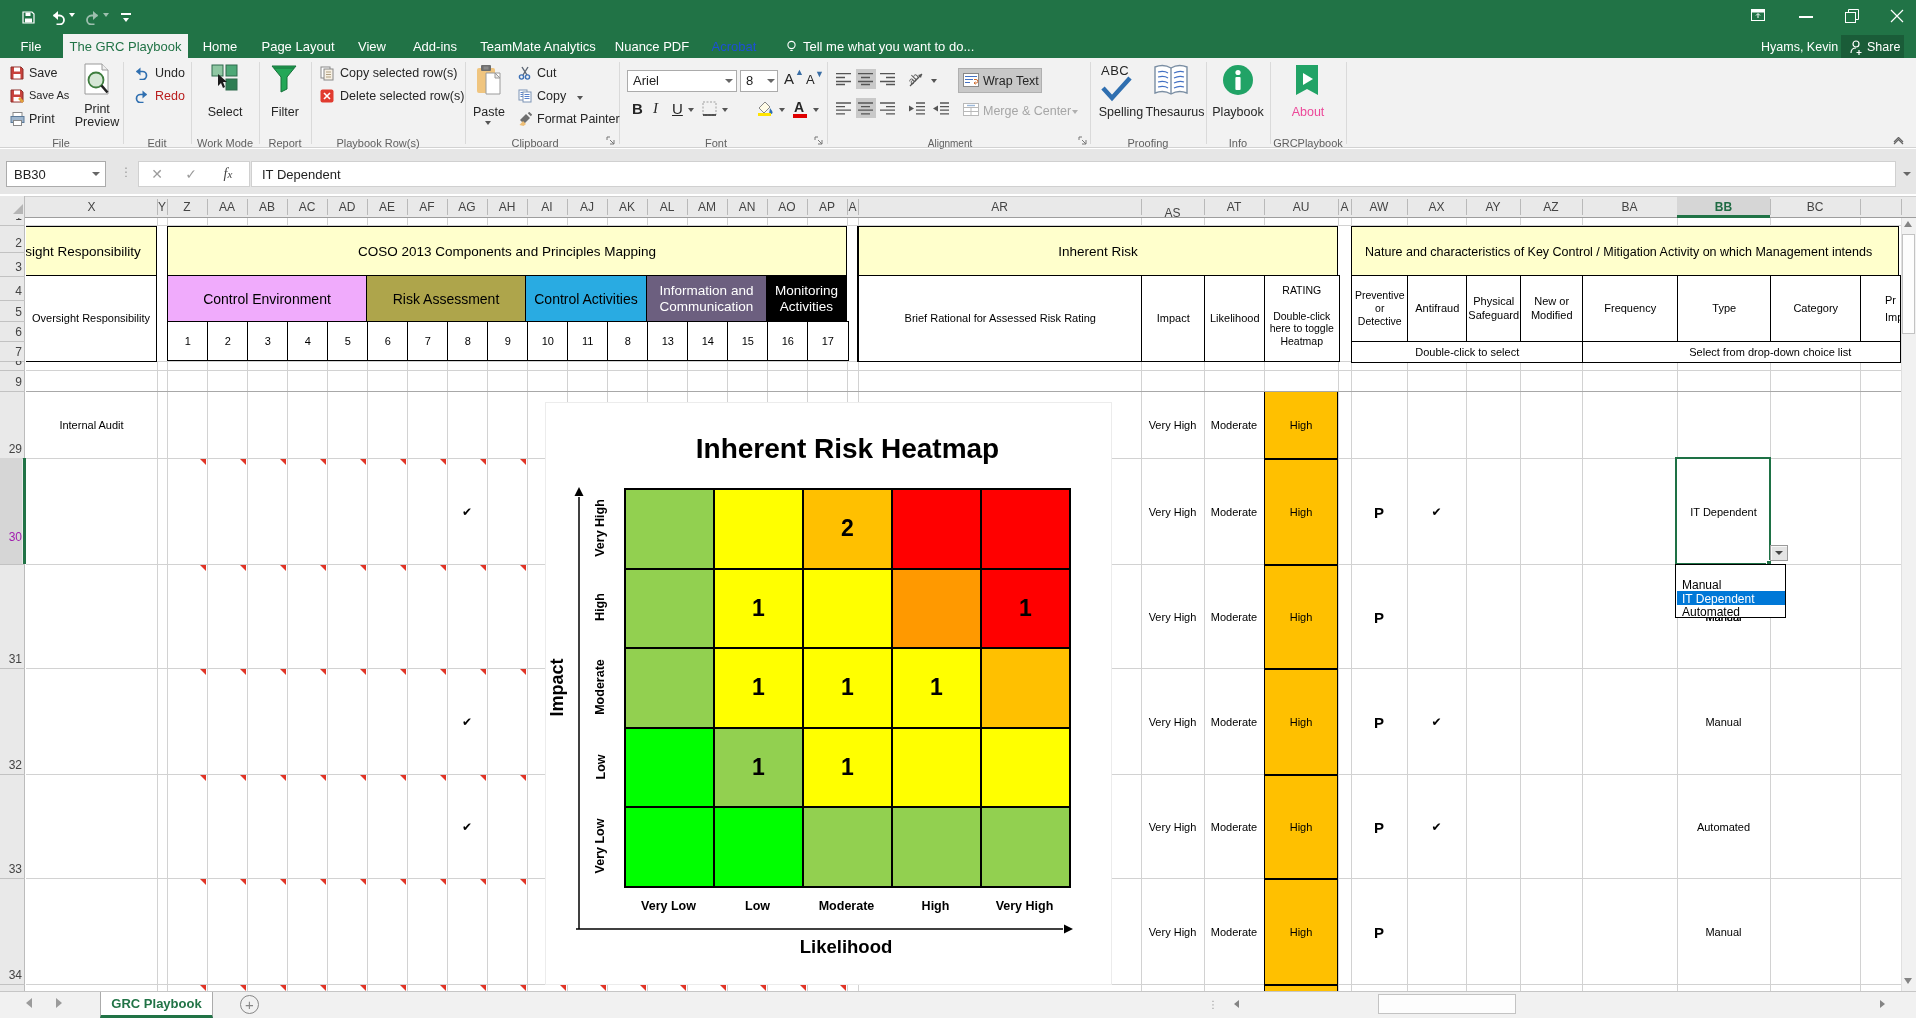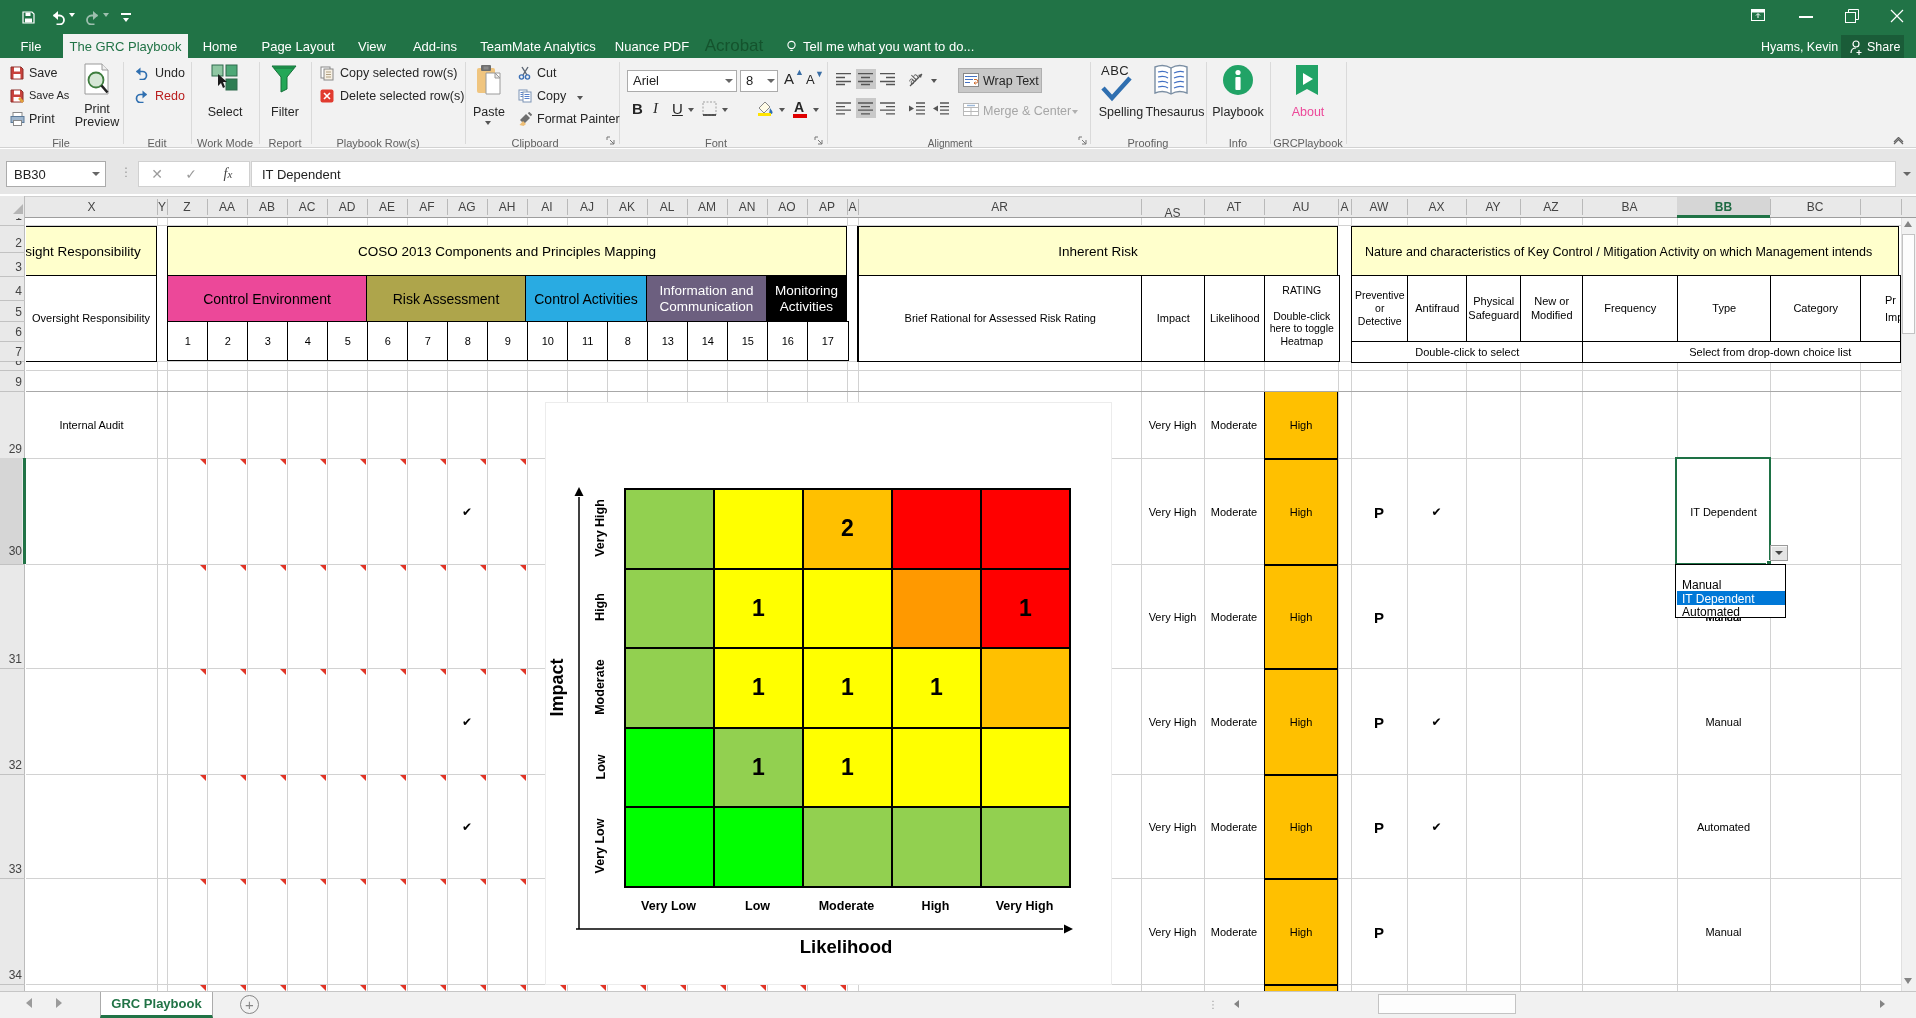--- a/index.html
+++ b/index.html
@@ -54,21 +54,21 @@
 <div class="a" style="left:0;top:34px;width:1916px;height:24px;background:#217346"></div>
 <div class="a c" style="left:0px;top:34px;width:62px;height:24px;color:#fff;font-size:13px">File</div>
 
 <div class="a c" style="left:63px;top:34px;width:125px;height:24px;background:#f2f2f2;color:#217346;font-size:13px">The GRC Playbook</div>
 <div class="a c" style="left:196px;top:34px;width:48px;height:24px;color:#fff;font-size:13px">Home</div>
 <div class="a c" style="left:258px;top:34px;width:80px;height:24px;color:#fff;font-size:13px">Page Layout</div>
 <div class="a c" style="left:350px;top:34px;width:44px;height:24px;color:#fff;font-size:13px">View</div>
 <div class="a c" style="left:406px;top:34px;width:58px;height:24px;color:#fff;font-size:13px">Add-ins</div>
 <div class="a c" style="left:475px;top:34px;width:126px;height:24px;color:#fff;font-size:13px">TeamMate Analytics</div>
 <div class="a c" style="left:612px;top:34px;width:80px;height:24px;color:#fff;font-size:13px">Nuance PDF</div>
-<div class="a c" style="left:703px;top:34px;width:62px;height:24px;color:#14532d;font-size:17px">Acrobat</div>
+<div class="a c" style="left:703px;top:34px;width:62px;height:24px;color:#1d4ed8;font-size:13px">Acrobat</div>
 <svg class="a" style="left:786px;top:40px" width="11" height="14" viewBox="0 0 11 14">
       <circle cx="5.5" cy="5" r="3.6" fill="none" stroke="#fff" stroke-width="1.1"></circle>
       <path d="M4 8.5h3M4.3 10.5h2.4" stroke="#fff" stroke-width="1"></path>
     </svg>
 <div class="a" style="left:803px;top:39px;color:#fff;font-size:13px">Tell me what you want to do...</div>
 <div class="a" style="left:1761px;top:40px;color:#fff;font-size:12.5px">Hyams, Kevin</div>
 <div class="a" style="left:1841px;top:35px;width:63px;height:23px;background:#1a5c38"></div>
 <svg class="a" style="left:1848px;top:39px" width="16" height="16" viewBox="0 0 16 16">
       <circle cx="8" cy="5" r="3" fill="none" stroke="#fff" stroke-width="1.2"></circle>
       <path d="M3 14c0-3 2-5 5-5" fill="none" stroke="#fff" stroke-width="1.2"></path>
@@ -422,21 +422,21 @@
 <div class="a" style="left:0;top:321px;width:22px;height:20px;font-size:12px;color:#444;overflow:hidden;display:flex;align-items:flex-end;justify-content:flex-end;padding-bottom:2px">6</div>
 <div class="hl" style="left:0;top:341px;width:25px;background:#c2c2c2"></div>
 <div class="a" style="left:0;top:341px;width:22px;height:20px;font-size:12px;color:#444;overflow:hidden;display:flex;align-items:flex-end;justify-content:flex-end;padding-bottom:2px">7</div>
 <div class="hl" style="left:0;top:361px;width:25px;background:#c2c2c2"></div>
 <div class="a" style="left:0;top:361px;width:22px;height:9px;font-size:12px;color:#444;overflow:hidden;display:flex;align-items:flex-end;justify-content:flex-end;padding-bottom:2px">8</div>
 <div class="hl" style="left:0;top:370px;width:25px;background:#c2c2c2"></div>
 <div class="a" style="left:0;top:370px;width:22px;height:21px;font-size:12px;color:#444;overflow:hidden;display:flex;align-items:flex-end;justify-content:flex-end;padding-bottom:2px">9</div>
 <div class="hl" style="left:0;top:391px;width:25px;background:#c2c2c2"></div>
 <div class="a" style="left:0;top:392px;width:22px;height:66px;font-size:12px;color:#444;overflow:hidden;display:flex;align-items:flex-end;justify-content:flex-end;padding-bottom:2px">29</div>
 <div class="hl" style="left:0;top:458px;width:25px;background:#c2c2c2"></div>
-<div class="a" style="left:0;top:458px;width:22px;height:106px;background:#d6d6d6;font-size:12px;color:#404040;overflow:hidden;display:flex;align-items:flex-end;justify-content:flex-end;padding-bottom:6px">30</div>
+<div class="a" style="left:0;top:458px;width:22px;height:106px;background:#d6d6d6;font-size:12px;color:#a21caf;overflow:hidden;display:flex;align-items:flex-end;justify-content:flex-end;padding-bottom:20px">30</div>
 <div class="hl" style="left:0;top:564px;width:25px;background:#c2c2c2"></div>
 <div class="a" style="left:0;top:564px;width:22px;height:104px;font-size:12px;color:#444;overflow:hidden;display:flex;align-items:flex-end;justify-content:flex-end;padding-bottom:2px">31</div>
 <div class="hl" style="left:0;top:668px;width:25px;background:#c2c2c2"></div>
 <div class="a" style="left:0;top:668px;width:22px;height:106px;font-size:12px;color:#444;overflow:hidden;display:flex;align-items:flex-end;justify-content:flex-end;padding-bottom:2px">32</div>
 <div class="hl" style="left:0;top:774px;width:25px;background:#c2c2c2"></div>
 <div class="a" style="left:0;top:774px;width:22px;height:104px;font-size:12px;color:#444;overflow:hidden;display:flex;align-items:flex-end;justify-content:flex-end;padding-bottom:2px">33</div>
 <div class="hl" style="left:0;top:878px;width:25px;background:#c2c2c2"></div>
 <div class="a" style="left:0;top:878px;width:22px;height:106px;font-size:12px;color:#444;overflow:hidden;display:flex;align-items:flex-end;justify-content:flex-end;padding-bottom:2px">34</div>
 <div class="hl" style="left:0;top:984px;width:25px;background:#c2c2c2"></div>
 <div class="hl" style="left:0;top:991px;width:25px;background:#c2c2c2"></div>
@@ -699,21 +699,21 @@
 <div class="a c" style="left:1264px;top:923px;width:74px;height:18px;font-size:11px;color:#000">High</div>
 </div>
 <div id="tables">
 <div class="a" style="left:26px;top:226px;width:131px;height:50px;background:#ffffcc;border:1.5px solid #000;border-left:none;overflow:hidden">
         <div style="position:absolute;left:-30px;top:17px;font-size:13.5px;color:#000;white-space:nowrap">Oversight Responsibility</div>
       </div>
 <div class="a" style="left:26px;top:274.5px;width:131px;height:87px;background:#fff;border:1.5px solid #000;border-left:none">
         <div class="c" style="width:100%;height:100%;font-size:11px;color:#000">Oversight Responsibility</div>
       </div>
 <div class="a c" style="left:167px;top:226px;width:680px;height:50px;background:#ffffcc;border:1.5px solid #000;font-size:13.5px;color:#000">COSO 2013 Components and Principles Mapping</div>
-<div class="a c" style="left:167px;top:274.5px;width:200px;height:48px;background:#ec4899;border:1.5px solid #000;font-size:14px;color:#000">Control Environment</div>
+<div class="a c" style="left:167px;top:274.5px;width:200px;height:48px;background:#f0abfc;border:1.5px solid #000;font-size:14px;color:#000">Control Environment</div>
 <div class="a c" style="left:365.5px;top:274.5px;width:161px;height:48px;background:#aea54b;border:1.5px solid #000;font-size:14px;color:#000">Risk Assessment</div>
 <div class="a c" style="left:525px;top:274.5px;width:122px;height:48px;background:#29abe2;border:1.5px solid #000;font-size:14px;color:#000">Control Activities</div>
 <div class="a c" style="left:645.5px;top:274.5px;width:122px;height:48px;background:#6c5f7f;border:1.5px solid #000;font-size:13.5px;color:#fff;line-height:1.15">Information and<br>Communication</div>
 <div class="a c" style="left:766px;top:274.5px;width:81px;height:48px;background:#000;border:1.5px solid #000;font-size:13.5px;color:#fff;line-height:1.15">Monitoring<br>Activities</div>
 <div class="a c" style="left:167px;top:321px;width:41.5px;height:40px;background:#fff;border:1.5px solid #000;font-size:11px;color:#000">1</div>
 <div class="a c" style="left:207px;top:321px;width:41.5px;height:40px;background:#fff;border:1.5px solid #000;font-size:11px;color:#000">2</div>
 <div class="a c" style="left:247px;top:321px;width:41.5px;height:40px;background:#fff;border:1.5px solid #000;font-size:11px;color:#000">3</div>
 <div class="a c" style="left:287px;top:321px;width:41.5px;height:40px;background:#fff;border:1.5px solid #000;font-size:11px;color:#000">4</div>
 <div class="a c" style="left:327px;top:321px;width:41.5px;height:40px;background:#fff;border:1.5px solid #000;font-size:11px;color:#000">5</div>
 <div class="a c" style="left:367px;top:321px;width:41.5px;height:40px;background:#fff;border:1.5px solid #000;font-size:11px;color:#000">6</div>
@@ -748,20 +748,21 @@
 <div class="a c" style="left:1677px;top:274.5px;width:94.5px;height:68px;background:#fff;border:1.5px solid #000;font-size:11px;color:#000;line-height:1.25">Type</div>
 <div class="a c" style="left:1770px;top:274.5px;width:91.5px;height:68px;background:#fff;border:1.5px solid #000;font-size:11px;color:#000;line-height:1.25">Category</div>
 <div class="a" style="left:1860px;top:274.5px;width:40.5px;height:68px;background:#fff;border:1.5px solid #000;overflow:hidden">
         <div style="position:absolute;left:24px;top:16px;font-size:11px;line-height:1.6">Pr<br>Imp</div>
       </div>
 <div class="a c" style="left:1351px;top:341px;width:232.5px;height:21.5px;background:#fff;border:1.5px solid #000;font-size:11px;color:#000">Double-click to select</div>
 <div class="a c" style="left:1582px;top:341px;width:318.5px;height:21.5px;background:#fff;border:1.5px solid #000;font-size:11px;color:#000;padding-left:58px">Select from drop-down choice list</div>
 </div>
 <div id="chart">
 <div class="a" style="left:545px;top:402px;width:567px;height:583px;background:#fff;border:1px solid #ececec">
+<div class="a c" style="left:78px;top:30px;width:447px;height:32px;font-size:28px;font-weight:bold;color:#000;white-space:nowrap">Inherent Risk Heatmap</div>
 <div class="a" style="left:78px;top:85px;width:447px;height:400px;background:#000">
 <div class="a" style="left:0.0px;top:0.0px;width:87.0px;height:77.6px;background:#92d050;margin:2px"></div>
 <div class="a" style="left:89.0px;top:0.0px;width:87.0px;height:77.6px;background:#ffff00;margin:2px"></div>
 <div class="a" style="left:178.0px;top:0.0px;width:87.0px;height:77.6px;background:#ffc000;margin:2px">
             <div class="c" style="width:100%;height:100%;font-size:23px;font-weight:bold;color:#000">2</div>
           </div>
 <div class="a" style="left:267.0px;top:0.0px;width:87.0px;height:77.6px;background:#ff0000;margin:2px"></div>
 <div class="a" style="left:356.0px;top:0.0px;width:87.0px;height:77.6px;background:#ff0000;margin:2px"></div>
 <div class="a" style="left:0.0px;top:79.6px;width:87.0px;height:77.6px;background:#92d050;margin:2px"></div>
 <div class="a" style="left:89.0px;top:79.6px;width:87.0px;height:77.6px;background:#ffff00;margin:2px">

